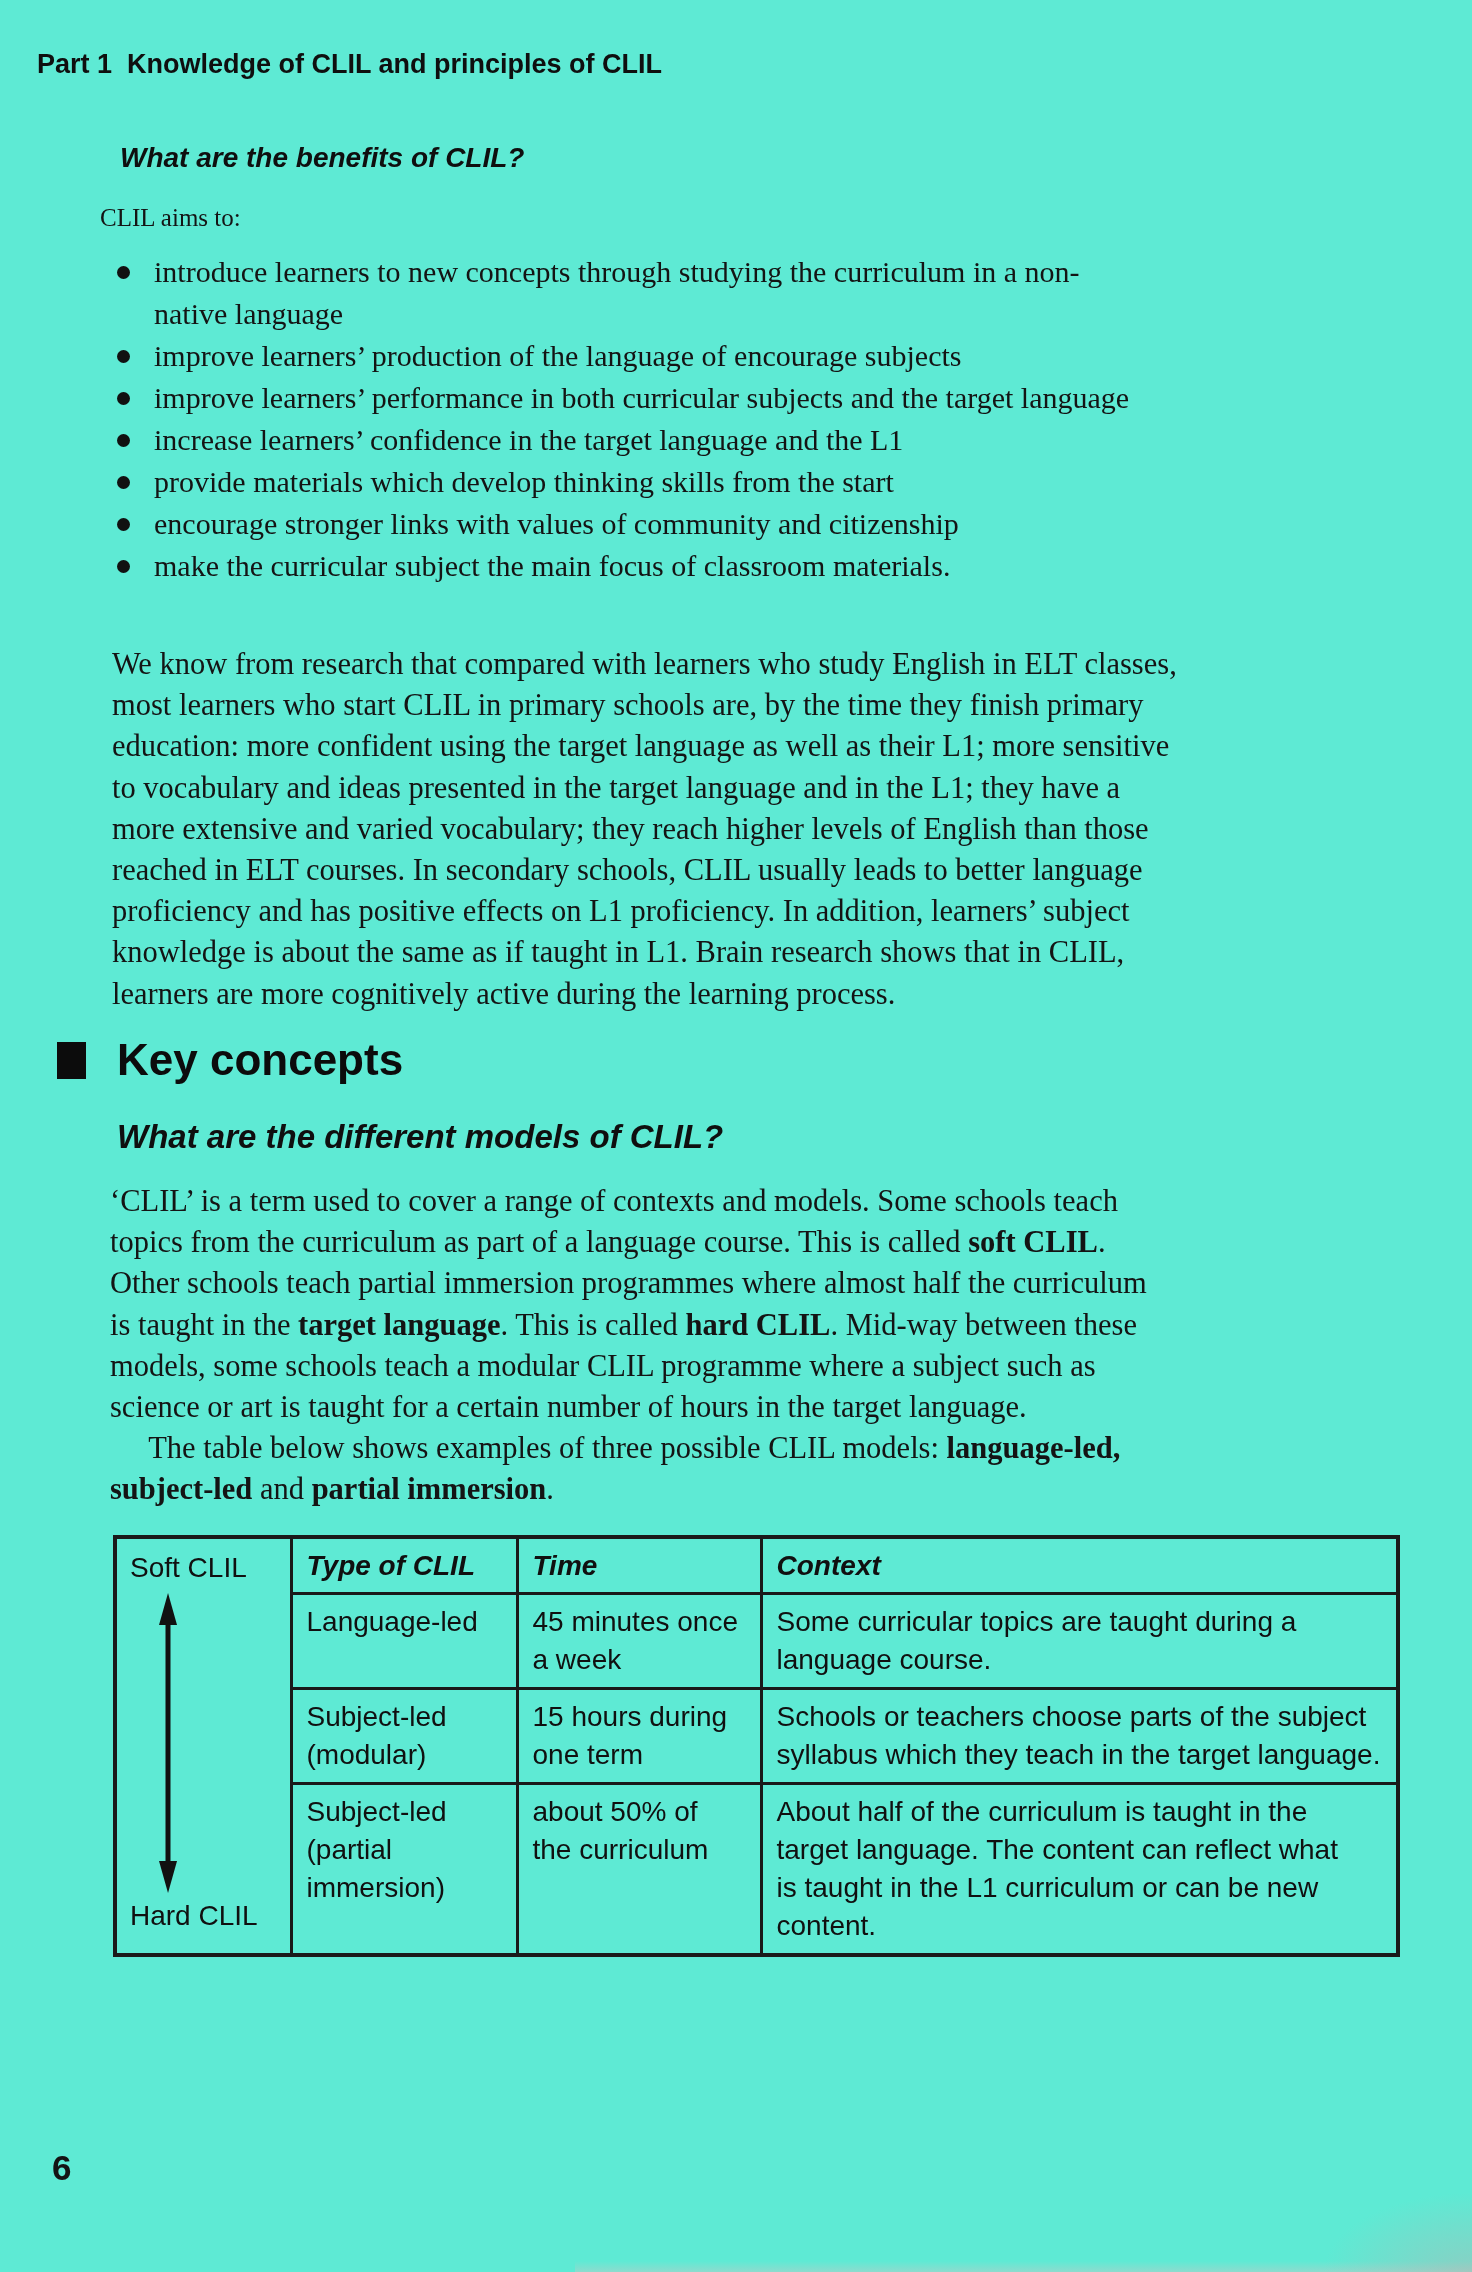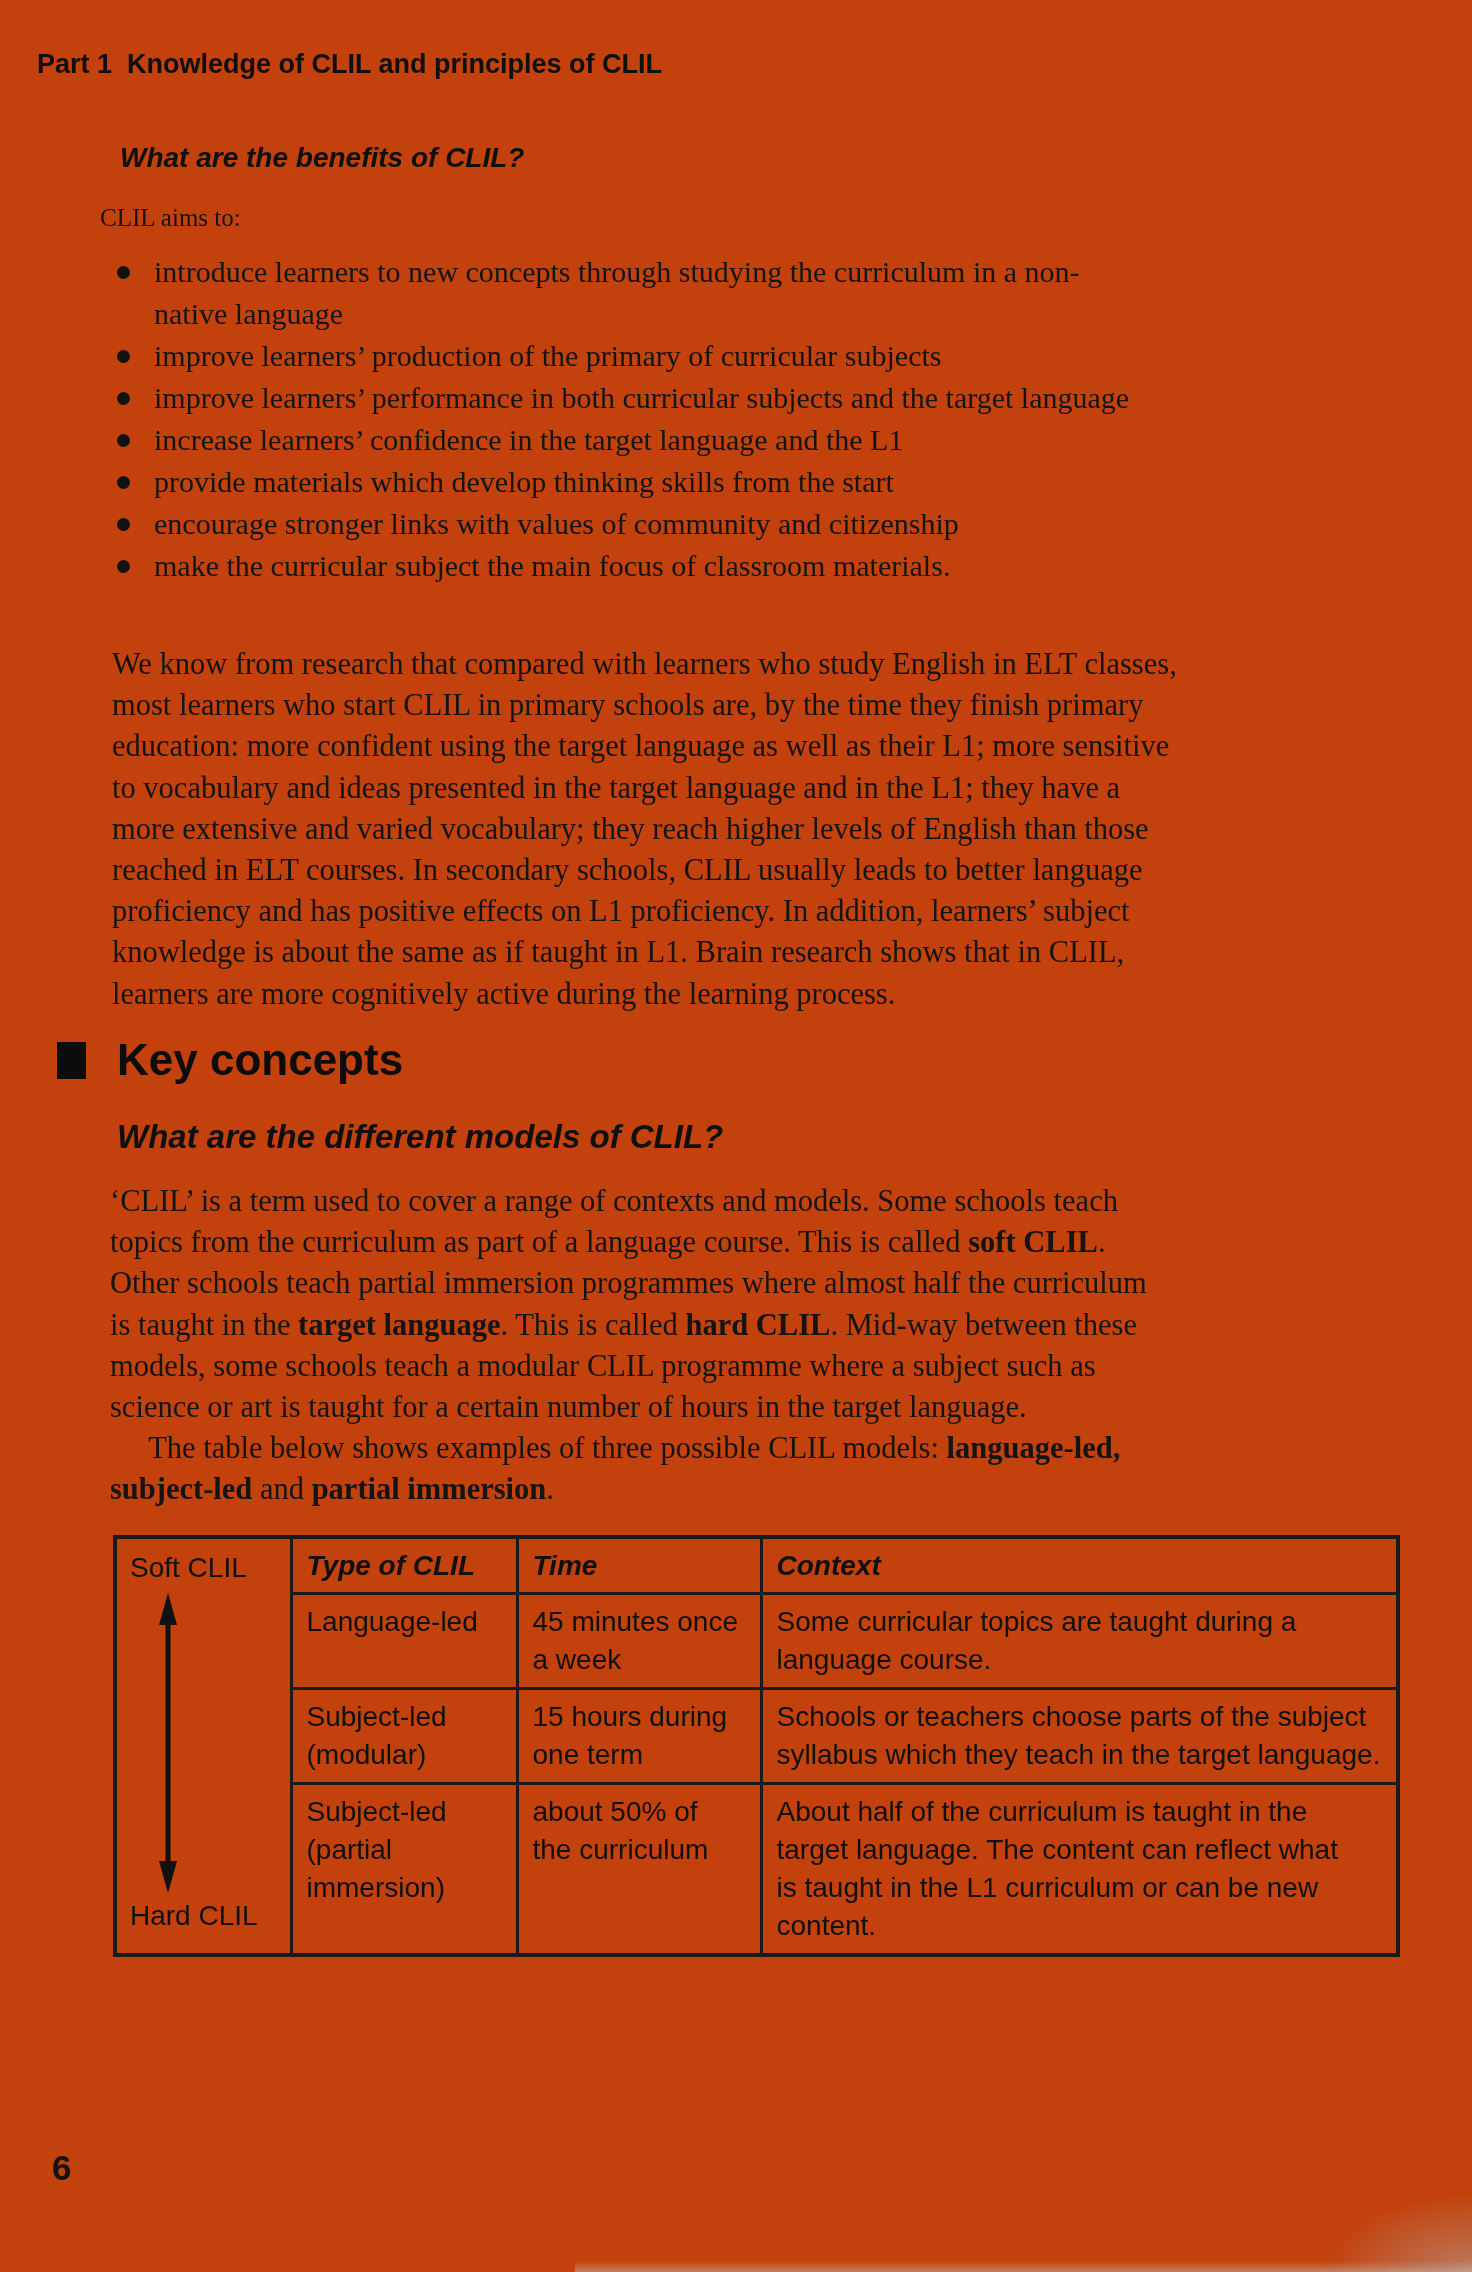--- a/index.html
+++ b/index.html
@@ -1,18 +1,18 @@
 <!DOCTYPE html>
 <html><head>
 <meta charset="utf-8">
 <style>
   html,body { margin:0; padding:0; background:#ffffff; }
   .page {
     position:relative; width:1472px; height:2272px;
-    background:#c2410c; color:#141414; overflow:hidden;
+    background:#5eead4; color:#141414; overflow:hidden;
     font-family:"Liberation Serif", serif;
   }
 
   
   .runhead {
     position:absolute; left:37px; top:48px;
     font-family:"Liberation Sans", sans-serif; font-size:27px; line-height:32px; color:#0f0f0f;
   }
   .runhead .part { font-weight:700; margin-right:15px; }
   .runhead .title { font-weight:600; }
@@ -105,21 +105,21 @@
     <span class="part">Part 1</span><span class="title">Knowledge of CLIL and principles of CLIL</span>
   </div>
 
   <h2 class="q-heading" id="benefits-heading">What are the benefits of CLIL?</h2>
 
   <p class="intro">CLIL aims to:</p>
 
   <ul class="bullets">
     <li>introduce learners to new concepts through studying the curriculum in a non-
 native language</li>
-    <li>improve learners’ production of the primary of curricular subjects</li>
+    <li>improve learners’ production of the language of encourage subjects</li>
     <li>improve learners’ performance in both curricular subjects and the target language</li>
     <li>increase learners’ confidence in the target language and the L1</li>
     <li>provide materials which develop thinking skills from the start</li>
     <li>encourage stronger links with values of community and citizenship</li>
     <li>make the curricular subject the main focus of classroom materials.</li>
   </ul>
 
   <div class="para" id="research-para">
       <div class="pline"><span>We know from research that compared with learners who study English in ELT classes,</span></div>
       <div class="pline"><span>most learners who start CLIL in primary schools are, by the time they finish primary</span></div>

